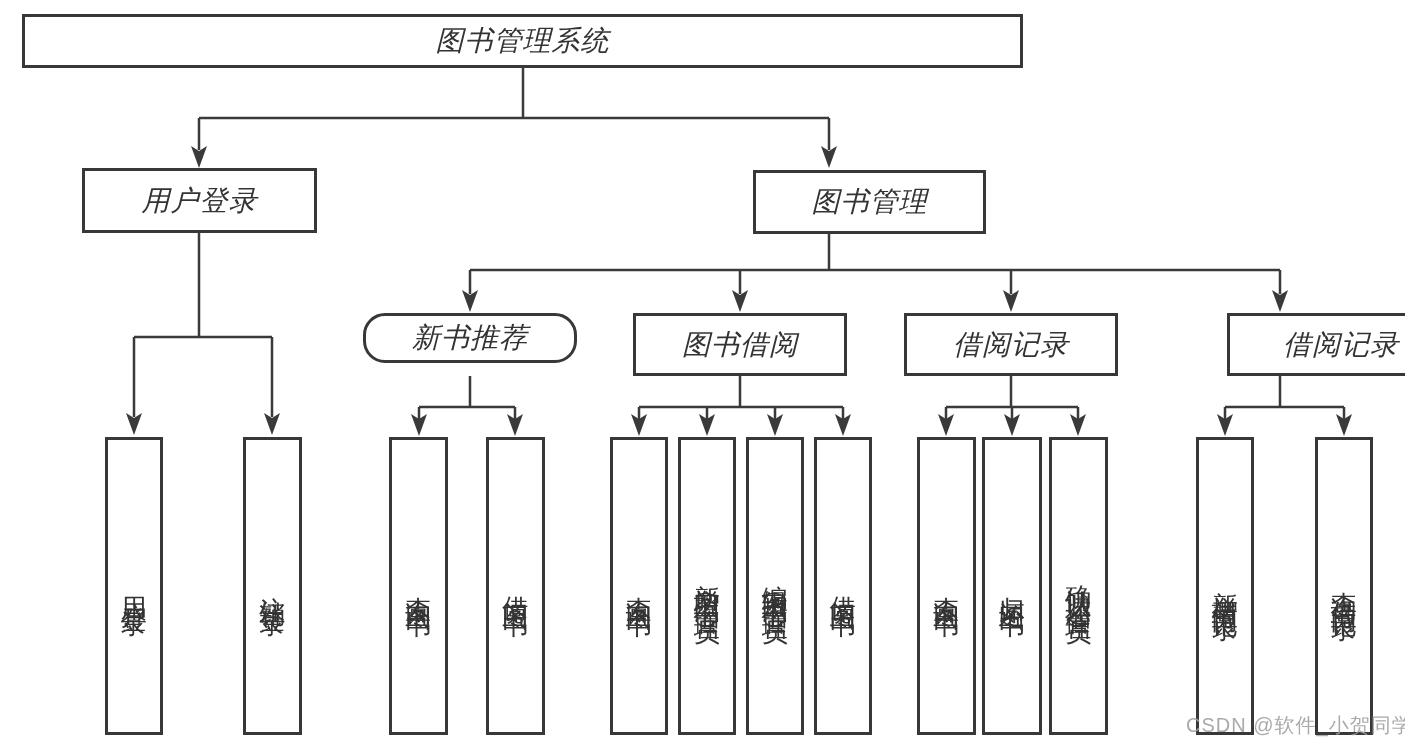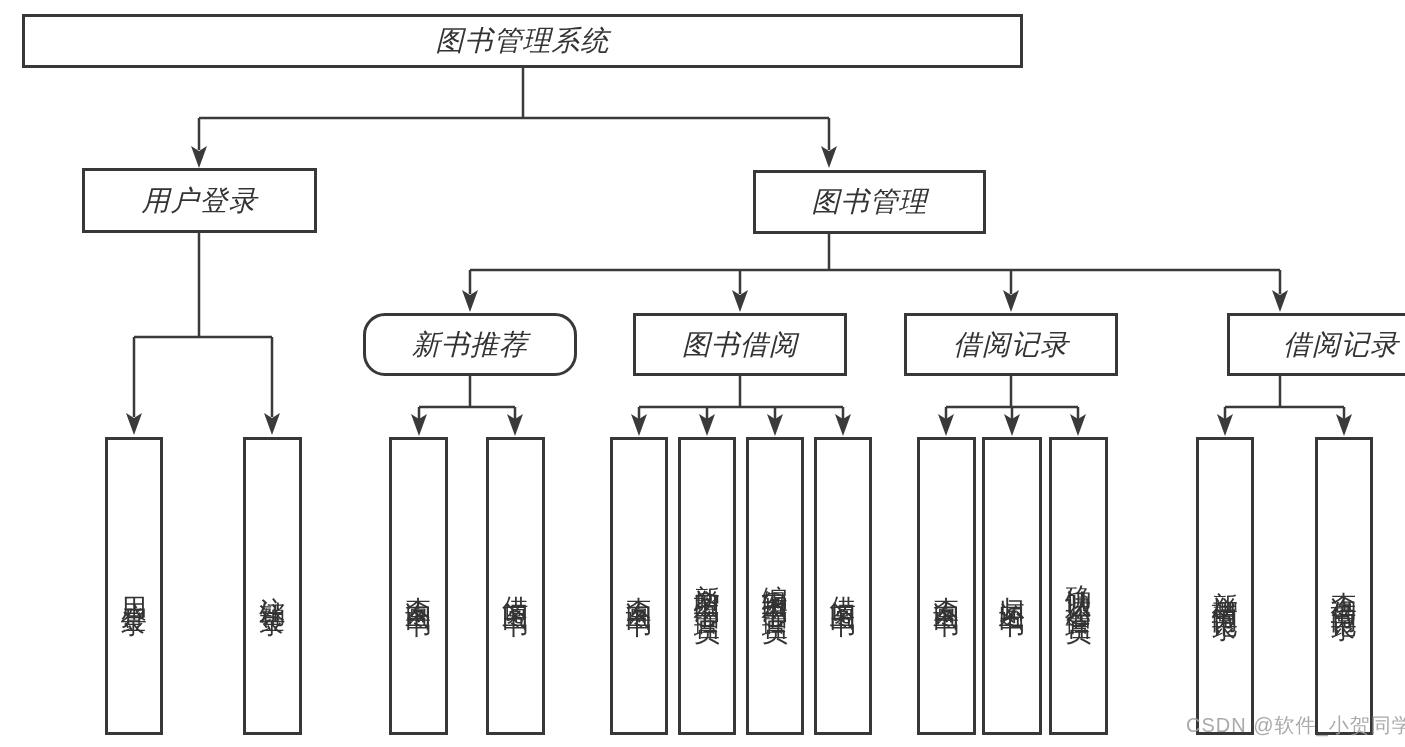--- a/index.html
+++ b/index.html
@@ -107,21 +107,21 @@
     <span class="hlabel">图书管理系统</span>
   </div>
 
   <div class="box" style="left:82px; top:168px; width:235px; height:65px;">
     <span class="hlabel">用户登录</span>
   </div>
   <div class="box" style="left:712px; top:170px; width:233px; height:64px;margin-left:41px;">
     <span class="hlabel">图书管理</span>
   </div>
 
-  <div class="box" style="left:363px; top:313px; width:214px; height:63px;border-radius:22px;">
+  <div class="box" style="left:363px; top:313px; width:214px; height:50px;border-radius:22px;">
     <span class="hlabel">新书推荐</span>
   </div>
   <div class="box" style="left:633px; top:313px; width:214px; height:63px;text-align:right;">
     <span class="hlabel">图书借阅</span>
   </div>
   <div class="box" style="left:904px; top:313px; width:214px; height:63px;">
     <span class="hlabel">借阅记录</span>
   </div>
   <div class="box" style="left:1227px; top:313px; width:215px; height:63px;padding-left:13px;">
     <span class="hlabel">借阅记录</span>

